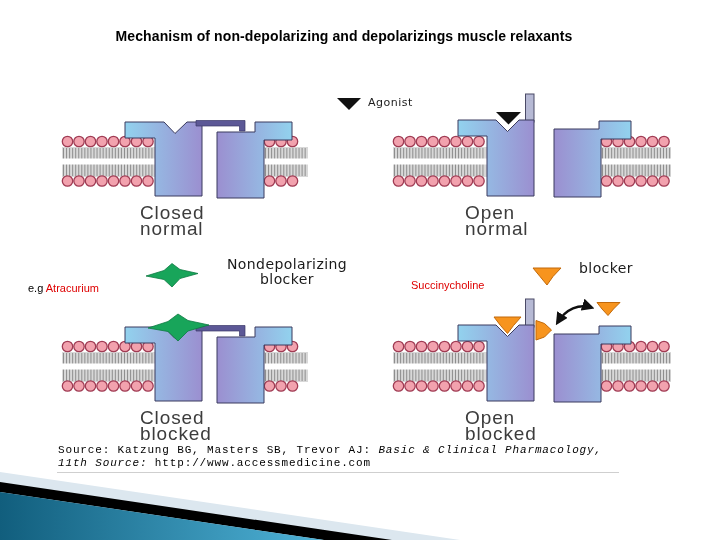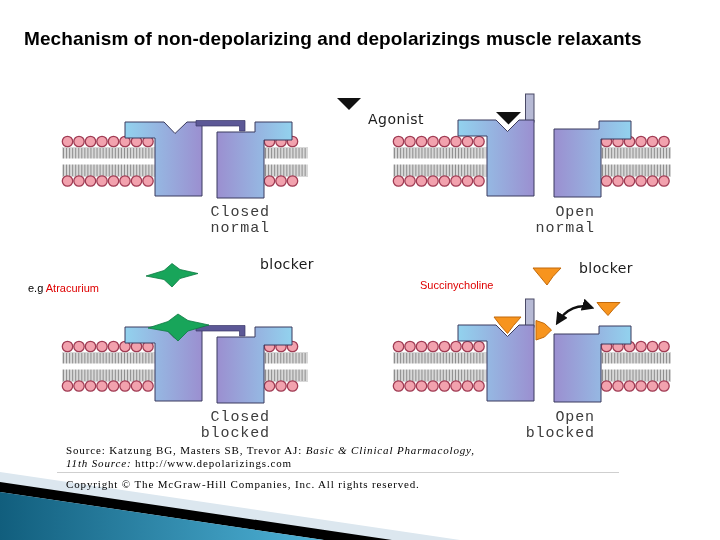--- a/index.html
+++ b/index.html
@@ -1,30 +1,30 @@
 <!DOCTYPE html>
 <html><head>
 <meta charset="utf-8">
 <style>
   html,body{margin:0;padding:0;background:#888;}
   .slide{position:relative;width:720px;height:540px;background:#ffffff;overflow:hidden;
          font-family:"Liberation Sans",sans-serif;}
   .abs{position:absolute;}
-  .title{left:24px;right:56px;top:28px;font-size:19px;font-weight:bold;
+  .title{left:24px;right:56px;top:28px;text-align:center;font-size:14px;font-weight:bold;
          color:#000;letter-spacing:0.1px;}
-  .agonist{left:368px;top:96px;font-family:"DejaVu Sans",sans-serif;font-size:14px;color:#1c1c1c;
-           letter-spacing:0.5px;margin-top:15px;}
-  .diagram-label{width:130px;text-align:right;font-family:Liberation Mono, monospace;font-size:15px;
+  .agonist{left:368px;top:96px;font-family:"DejaVu Sans",sans-serif;font-size:11px;color:#1c1c1c;
+           letter-spacing:0.5px;}
+  .diagram-label{width:130px;text-align:left;font-family:Liberation Sans, sans-serif;font-size:19px;
                  letter-spacing:0.9px;color:#3c3c3c;line-height:15.5px;}
   .blocker-label{width:160px;text-align:center;font-family:"DejaVu Sans",sans-serif;font-size:14px;
                  letter-spacing:0.4px;color:#1a1a1a;line-height:14.5px;}
   .drug-line{font-size:11px;color:#000;}
   .drug-red{color:var(--c-red,#de0000);}
-  .src{font-family:Liberation Serif, serif;font-size:11px;letter-spacing:0.85px;color:#000;
-       white-space:nowrap;margin-left:8px;}
+  .src{font-family:Liberation Mono, monospace;font-size:11px;letter-spacing:0.85px;color:#000;
+       white-space:nowrap;}
   .src i{font-style:italic;}
   .src-divider{left:57px;top:472px;width:562px;height:1px;background:#cfcfcf;}
   svg{display:block;}
 </style>
 </head>
 <body>
 
 <div class="slide" style="--c-red: #DE0000; --c-green: #18A55A; --c-orange: #F7941E; --c-agonist: #111111; --c-head: #F2A2AE; --c-headstroke: #A03C54; --c-blue: #92D2EE; --c-purple: #9B8FD0; --c-bar: #5C5896; --teal-dark: #115E7D; --teal-light: #4FB3D8; --deco-pale: #DCE7EF; --deco-black: #000000;">
 
   <svg class="abs" style="left:0;top:0" width="720" height="540" viewBox="0 0 720 540">
@@ -258,34 +258,34 @@
   <div class="abs diagram-label" style="left:140px;top:410px">
     <div>Closed</div>
     <div>blocked</div>
   </div>
   <div class="abs diagram-label" style="left:465px;top:410px">
     <div>Open</div>
     <div>blocked</div>
   </div>
 
   <div class="abs blocker-label" style="left:207px;top:257px">
+    <div>Nondepolarizing</div>
     <div>blocker</div>
   </div>
   <div class="abs blocker-label" style="left:526px;top:261px">
     <div>blocker</div>
   </div>
 
   <div class="abs drug-line" style="left:28px;top:282px">
     <span>e.g</span>
     <span class="drug-red">Atracurium</span>
   </div>
-  <div class="abs drug-line drug-red" style="left:420px;top:279px">Succinycholine</div>
+  <div class="abs drug-line drug-red" style="left:411px;top:279px">Succinycholine</div>
 
   <div class="abs src" style="left:58px;top:444px">
     <span>Source: Katzung BG, Masters SB, Trevor AJ: </span><i>Basic &amp; Clinical Pharmacology,</i>
   </div>
   <div class="abs src" style="left:58px;top:457px">
-    <i>11th Source:</i><span> http://www.depolarizings.com</span>
+    <i>11th Source:</i><span> http://www.accessmedicine.com</span>
   </div>
   <div class="abs src-divider"></div>
-  <div class="abs src" style="left:58px;top:478px">Copyright © The McGraw-Hill Companies, Inc. All rights reserved.</div>
 
 </div>
 
 </body></html>

